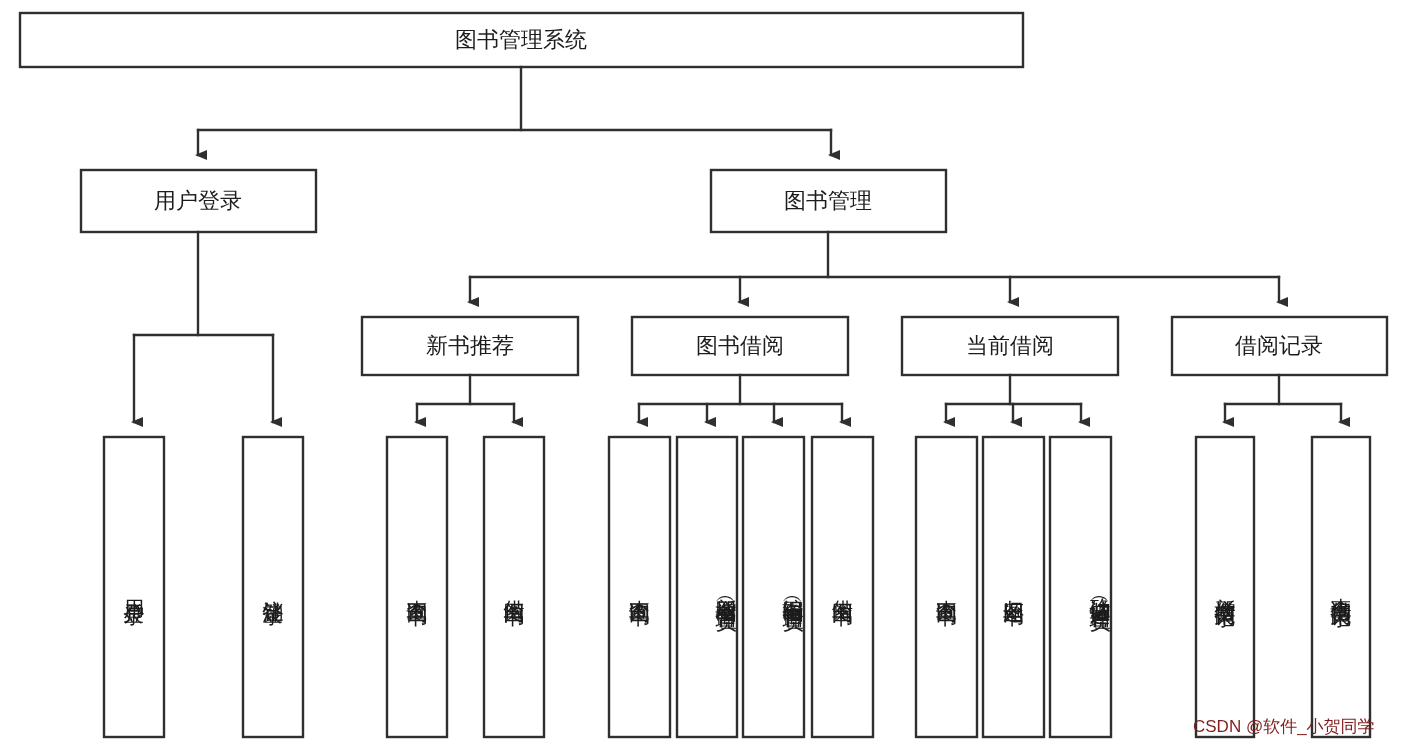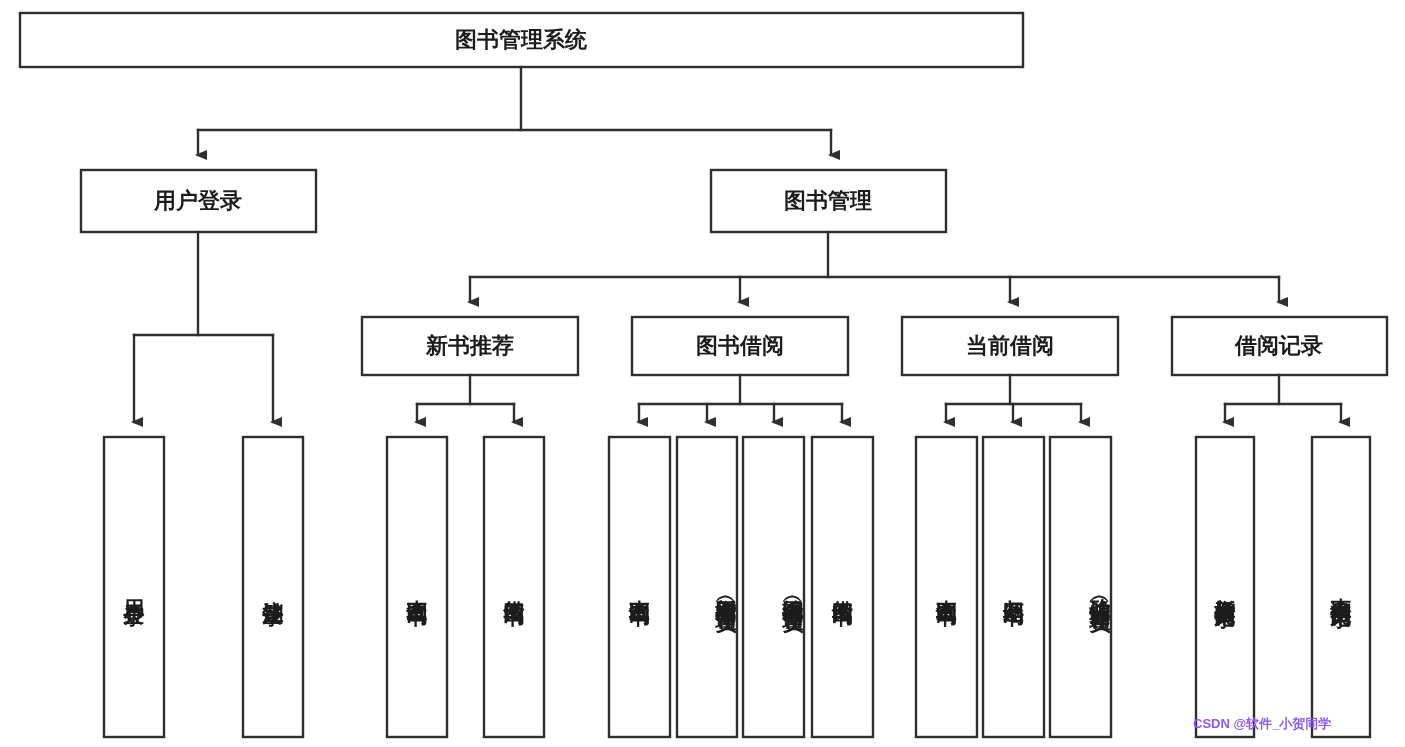--- a/index.html
+++ b/index.html
@@ -11,21 +11,20 @@
     width: 1405px;
     height: 747px;
     font-family: "Liberation Sans", "DejaVu Sans", sans-serif;
     overflow: hidden;
   }
   #diagram-root {
     position: relative;
     width: 1405px;
     height: 747px;
     background: #ffffff;
-    font-weight: bold;
   }
   svg#tree-svg {
     position: absolute;
     left: 0;
     top: 0;
     width: 1405px;
     height: 747px;
   }
   .node-box {
     fill: #ffffff;
@@ -61,22 +60,22 @@
     display: flex;
     align-items: center;
     justify-content: center;
     text-align: center;
     white-space: nowrap;
     user-select: none;
   }
   .watermark {
     position: absolute;
     font-family: "Liberation Sans", "DejaVu Sans", sans-serif;
-    font-size: 13px;
-    color: #8b5cf6;
+    font-size: 17px;
+    color: #7f1d1d;
     white-space: nowrap;
     user-select: none;
   }
 </style>
 </head>
 <body>
 
 <div id="diagram-root">
 
   <svg id="tree-svg" viewBox="0 0 1405 747">

